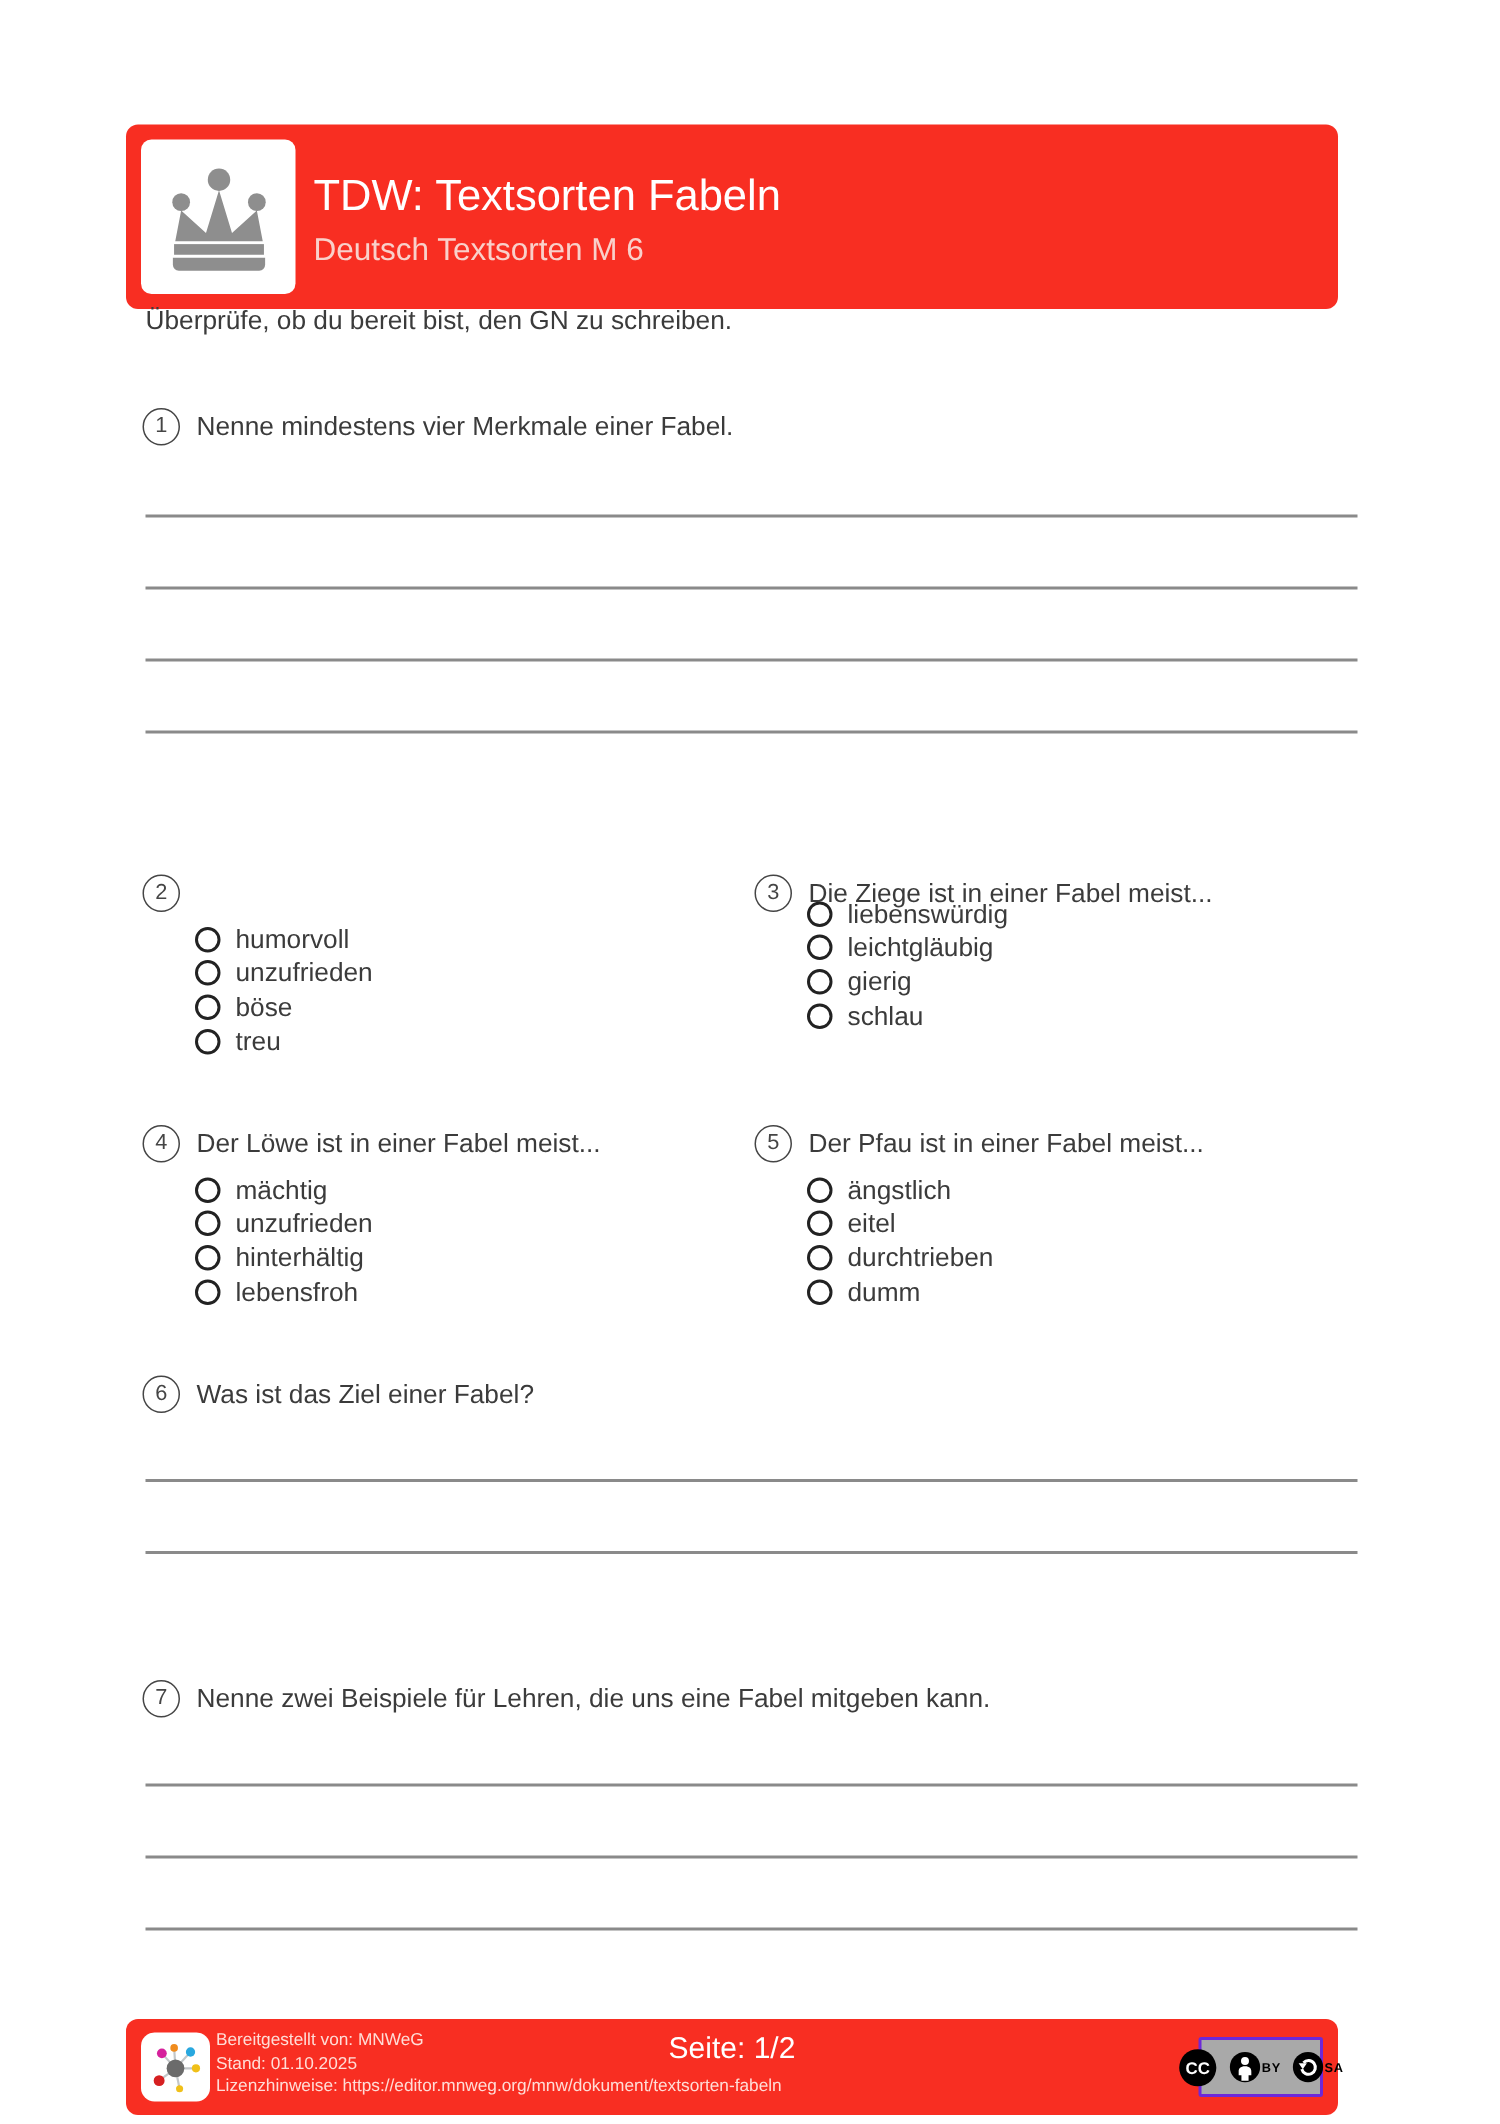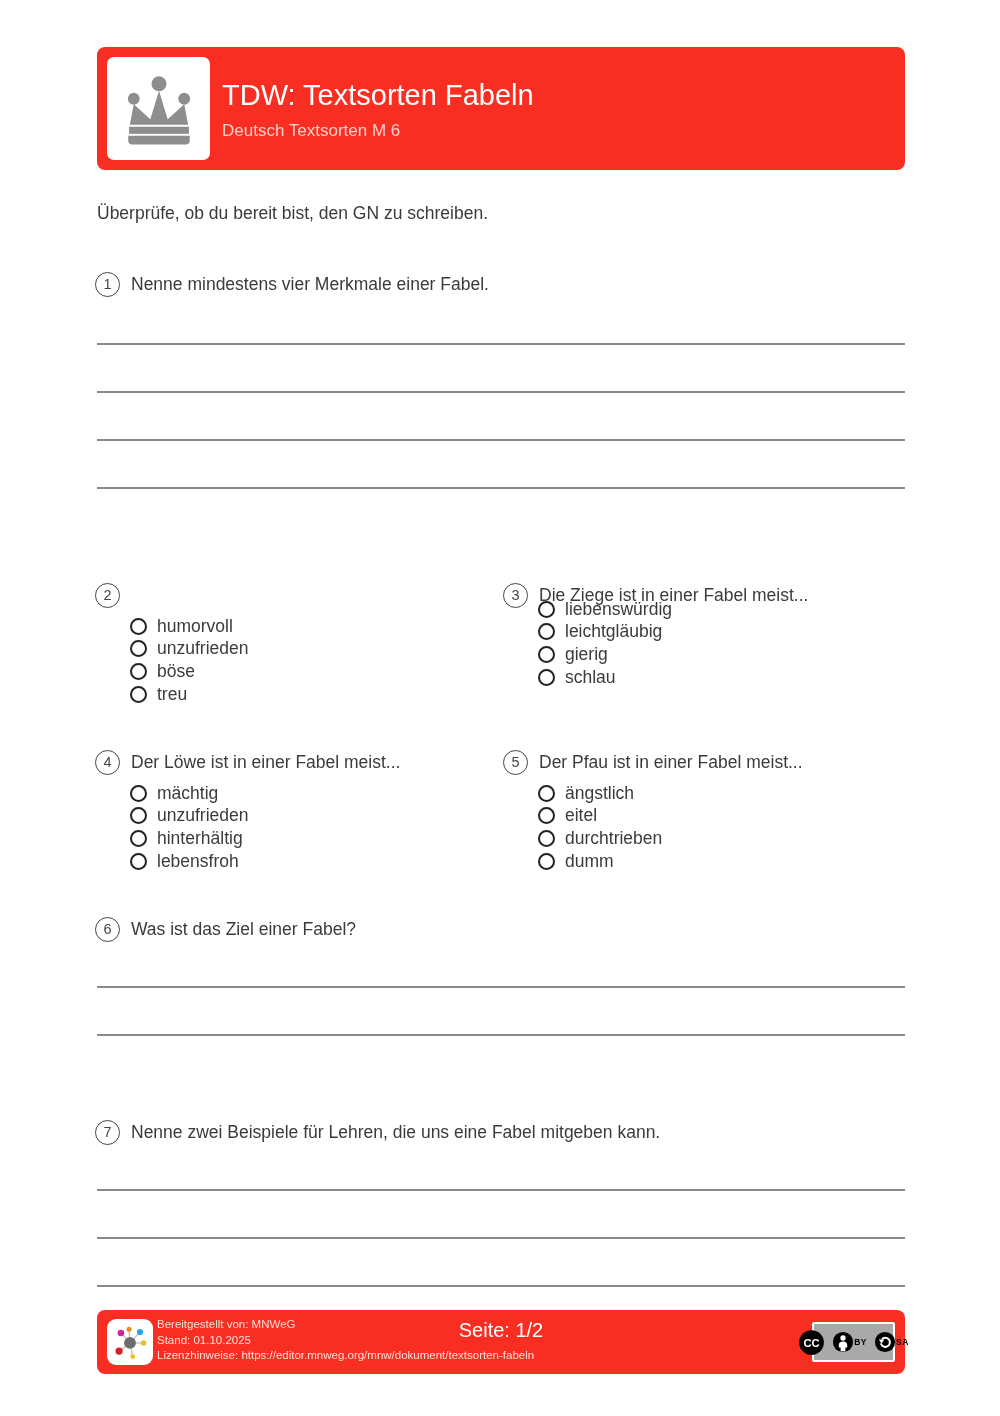--- a/index.html
+++ b/index.html
@@ -17,34 +17,35 @@
   .page{
     position:relative;
     width:1000px;height:1416px;
     background:#ffffff;
     font-family:"Liberation Sans","DejaVu Sans",sans-serif;
     color:var(--text_dark);
     overflow:hidden;
   }
   
   .banner{
-    position:absolute;left:97px;width:808px;
+    position:absolute;left:84px;width:808px;
     background:var(--accent_red);
     border-radius:8px;
+    margin-top:36px;
   }
   .banner.header{top:47px;height:123px;}
   .logo-box{
     position:absolute;left:10px;top:10px;
     width:103px;height:103px;
     background:#ffffff;border-radius:7px;
     display:flex;align-items:center;justify-content:center;
   }
   .titles{position:absolute;left:125px;top:31px;}
   .title{font-size:29px;line-height:34px;color:#ffffff;font-weight:400;}
-  .subtitle{font-size:17px;line-height:26px;color:var(--subtitle_pink);margin-top:6px;}
+  .subtitle{font-size:21px;line-height:26px;color:var(--subtitle_pink);margin-top:6px;}
   
   .intro{position:absolute;left:97px;top:203px;font-size:17.5px;color:var(--text_dark);}
   .q{position:absolute;display:flex;align-items:flex-start;}
   .qnum{
     flex:0 0 auto;width:25px;height:25px;margin-right:11px;
     border:1.6px solid #454545;border-radius:50%;
     font-size:14.5px;line-height:22px;text-align:center;
     color:#454545;
   }
   .qtext{font-size:17.5px;line-height:25px;color:var(--text_dark);}
@@ -71,21 +72,21 @@
     font-size:11.5px;line-height:15.5px;color:var(--footer_text_pink);
   }
   .fpage{
     position:absolute;left:0;right:0;top:9px;text-align:center;
     font-size:20px;color:#ffffff;
   }
   .cc-badge{
     position:absolute;right:10px;top:12px;
     width:83px;height:40px;
     background:var(--cc_badge_bg);
-    border:2px solid #ffffff;border-radius:2px;
+    border:2px solid #6d28d9;border-radius:2px;
     display:flex;align-items:center;justify-content:center;gap:7px;
     cursor:pointer;
   }
   .ccstack{display:flex;flex-direction:row;align-items:center;line-height:1;}
   .ccstack b{font-size:8.5px;color:#000;margin-top:1px;letter-spacing:.5px;}
   .icon-wrap{display:inline-flex;align-items:center;justify-content:center;}
 </style>
 </head>
 <body>
 

